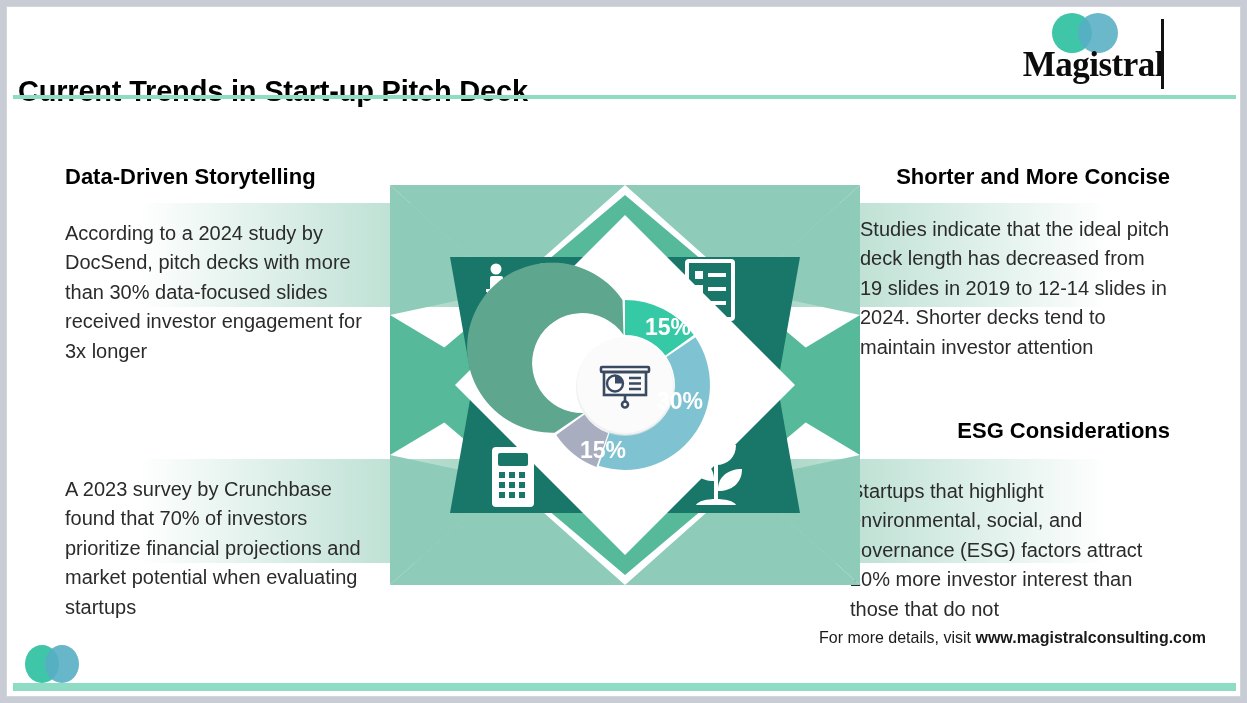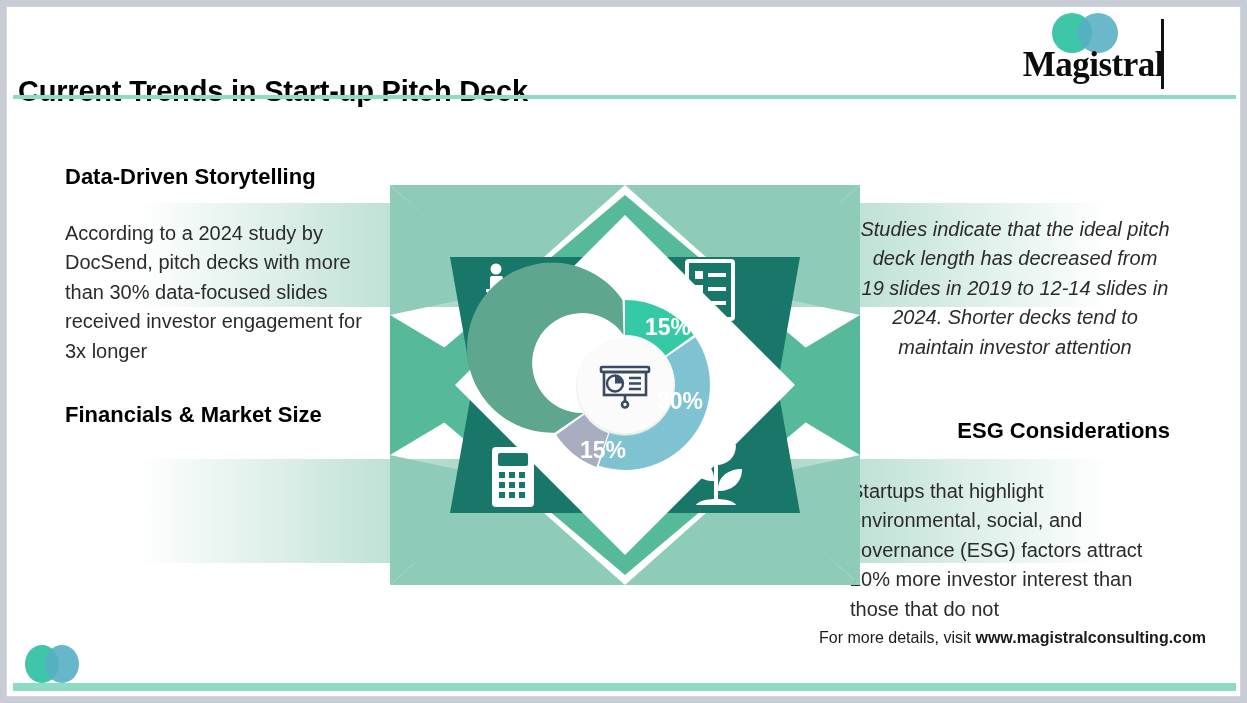--- a/index.html
+++ b/index.html
@@ -48,21 +48,21 @@
     position: absolute; right: 14px; top: 10px; width: 3px; height: 70px; background: #111;
   }
 
   
   .q-title { position: absolute; font-size: 22px; font-weight: bold; color: #000; line-height: 1.28; }
   .q-body  { position: absolute; font-size: 20px; color: #2b2b2b; line-height: 1.47; }
 
   #q-tl-title { left: 58px;  top: 156px; width: 420px; text-align: left; }
   #q-tl-body  { left: 58px;  top: 212px; width: 310px; text-align: left; }
   #q-tr-title { right: 70px; top: 156px; width: 480px; text-align: right; }
-  #q-tr-body  { right: 70px; top: 208px; width: 310px; text-align: center; font-style: italic; }
+  #q-tr-body  { right: 70px; top: 208px; width: 310px; text-align: left; }
   #q-bl-title { left: 58px;  top: 394px; width: 270px; text-align: left; }
   #q-bl-body  { left: 58px;  top: 468px; width: 320px; text-align: left; }
   #q-br-title { right: 70px; top: 410px; width: 480px; text-align: right; }
   #q-br-body  { right: 70px; top: 470px; width: 320px; text-align: left; }
 
   
   .grad { position: absolute; height: 104px; }
   #grad-left-top    { left: 0;  top: 196px;  width: 470px;
      background: linear-gradient(to right,#ffffff 0%,#ffffff 28%,#a9d7c6 100%); }
   #grad-left-bottom { left: 0;  top: 452px;  width: 470px;
@@ -119,23 +119,24 @@
   </div>
 
   <div class="grad" id="grad-left-top"></div>
   <div class="grad" id="grad-right-top"></div>
   <div class="grad" id="grad-left-bottom"></div>
   <div class="grad" id="grad-right-bottom"></div>
 
   <div class="q-title" id="q-tl-title">Data-Driven Storytelling</div>
   <div class="q-body" id="q-tl-body">According to a 2024 study by DocSend, pitch decks with more than 30% data-focused slides received investor engagement for 3x longer</div>
 
+  <div class="q-title" id="q-tr-title">Shorter and More Concise</div>
   <div class="q-body" id="q-tr-body">Studies indicate that the ideal pitch deck length has decreased from 19 slides in 2019 to 12-14 slides in 2024. Shorter decks tend to maintain investor attention</div>
 
-  <div class="q-title" id="q-bl-title">Financials &amp; Market Size</div>
+  <div class="q-body" id="q-bl-body">A 2023 survey by Crunchbase found that 70% of investors prioritize financial projections and market potential when evaluating startups</div>
 
   <div class="q-title" id="q-br-title">ESG Considerations</div>
   <div class="q-body" id="q-br-body">Startups that highlight environmental, social, and governance (ESG) factors attract 20% more investor interest than those that do not</div>
 
   <div class="graphic">
     <svg viewBox="0 0 470 400" xmlns="http://www.w3.org/2000/svg">
 
       <g>
         <polygon points="0,0 235,0 117,105" fill="#8ecbb8"></polygon>
         <polygon points="235,0 470,0 353,105" fill="#8ecbb8"></polygon>

